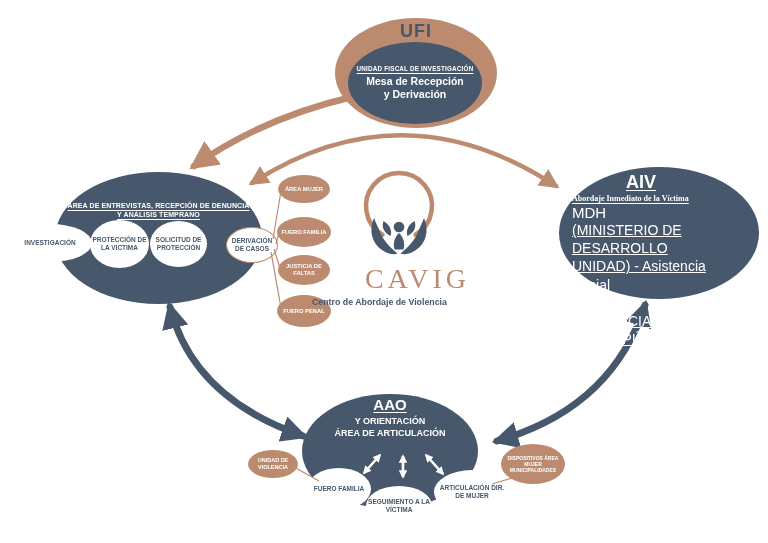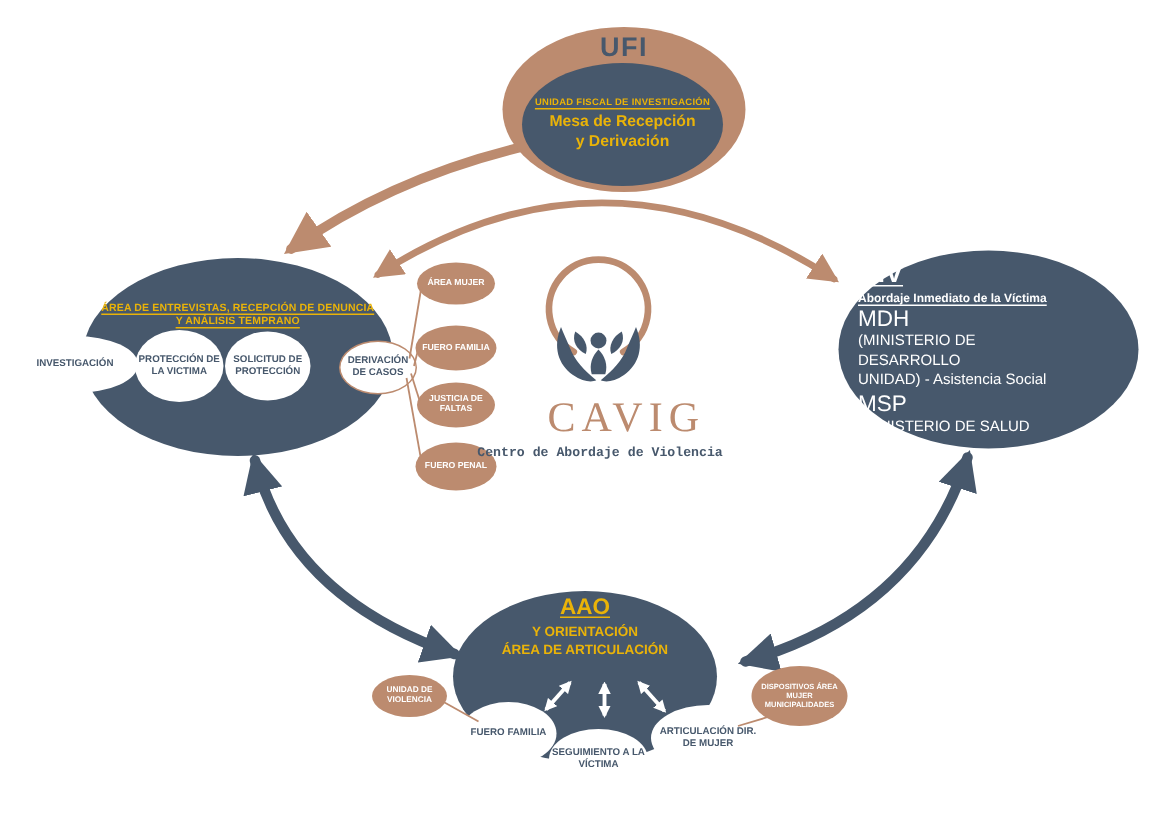--- a/index.html
+++ b/index.html
@@ -1,48 +1,48 @@
 <!DOCTYPE html>
 <html><head>
 <meta charset="utf-8">
 <style>
   html,body{margin:0;padding:0;background:#fff;}
   #stage{position:relative;width:768px;height:543px;background:#ffffff;overflow:hidden;
          font-family:"Liberation Sans",sans-serif;}
   svg.layer{position:absolute;left:0;top:0;pointer-events:none;}
   .ellipse{position:absolute;border-radius:50%;display:flex;flex-direction:column;
            align-items:center;justify-content:center;text-align:center;box-sizing:border-box;}
-  .blue{background:#47586C;color:#eab308;}
+  .blue{background:#47586C;color:#ffffff;}
   .tan{background:#BC8B6F;color:#fff;}
   .whitenode{background:#fff;color:#47586C;}
   .u{text-decoration:underline;text-underline-offset:2px;}
   
   .ufi-abbr{position:absolute;left:0;right:0;top:3px;text-align:center;color:#47586C;
             font-size:18px;font-weight:bold;letter-spacing:1px;}
   .ufi-unit{font-size:6.3px;font-weight:bold;letter-spacing:.2px;margin-bottom:3px;}
   .ufi-line{font-size:10.5px;font-weight:bold;line-height:1.2;}
   
   .ent-title{position:absolute;left:10px;right:10px;top:30px;font-size:7px;font-weight:bold;
              line-height:1.25;letter-spacing:.1px;}
   .subnode{font-size:6.5px;font-weight:bold;line-height:1.2;padding:2px;}
   .tansm{font-size:5.8px;font-weight:bold;line-height:1.2;padding:2px;}
   
   .logo-name{position:absolute;left:330px;top:263px;width:140px;text-align:right;
              font-family:"Liberation Serif",serif;font-size:28px;color:#BC8B6F;
              letter-spacing:4px;}
-  .logo-tag{position:absolute;left:312px;top:297px;width:176px;text-align:center;
-            font-family:Liberation Mono, monospace;font-size:8.8px;font-weight:bold;
+  .logo-tag{position:absolute;left:312px;top:297px;width:176px;text-align:left;
+            font-family:Liberation Sans, sans-serif;font-size:8.8px;font-weight:bold;
             color:#47586C;line-height:1.35;}
   
   .aiv-block{position:absolute;left:572px;top:172px;width:138px;text-align:left;color:#fff;}
-  .aiv-abbr{font-size:18px;font-weight:bold;text-align:left;width:100%;}
+  .aiv-abbr{font-size:18px;font-weight:bold;text-align:center;width:100%;}
   .aiv-abbr span{text-decoration:underline;text-underline-offset:2px;}
-  .aiv-sub{font-size:8px;font-weight:bold;margin-top:1px;}
+  .aiv-sub{font-size:8px;font-weight:bold;margin-top:1px;font-family:Liberation Serif, serif;}
   .aiv-l0,.aiv-l3{font-size:15px;margin-top:1px;}
-  .aiv-l1,.aiv-l2,.aiv-l4{font-size:10px;line-height:1.3;}
+  .aiv-l1,.aiv-l2,.aiv-l4{font-size:14px;line-height:1.3;text-decoration:underline;}
   
   .aao-abbr{position:absolute;left:0;right:0;top:2px;text-align:center;font-size:15px;
             font-weight:bold;}
   .aao-title{position:absolute;left:0;right:0;top:22px;text-align:center;font-size:9px;
              font-weight:bold;line-height:1.3;}
   .tiny{font-size:5px;font-weight:bold;line-height:1.25;padding:2px;}
 </style>
 </head>
 <body>
 
@@ -121,21 +121,21 @@
   </div>
 
   <div class="ellipse blue" style="left:559px;top:167px;width:200px;height:132px;"></div>
   <div class="aiv-block">
     <div class="aiv-abbr"><span>AIV</span></div>
     <div class="aiv-sub u">Abordaje Inmediato de la Víctima</div>
     <div class="aiv-l0">MDH</div>
     <div class="aiv-l1">(MINISTERIO DE DESARROLLO</div>
     <div class="aiv-l2"> UNIDAD) - Asistencia Social</div>
     <div class="aiv-l3">MSP</div>
-    <div class="aiv-l4">(MINISTERIO DE SALUD PÚBLICA)</div>
+    <div class="aiv-l4">(VIOLENCIA DE SALUD PÚBLICA)</div>
   </div>
 
   <div class="ellipse blue" style="left:302px;top:394px;width:176px;height:114px;">
     <div class="aao-abbr u">AAO</div>
     <div class="aao-title">
       <div>Y ORIENTACIÓN</div>
       <div>ÁREA DE ARTICULACIÓN</div>
     </div>
   </div>
   <div class="ellipse tan" style="left:248px;top:450px;width:50px;height:28px;">

